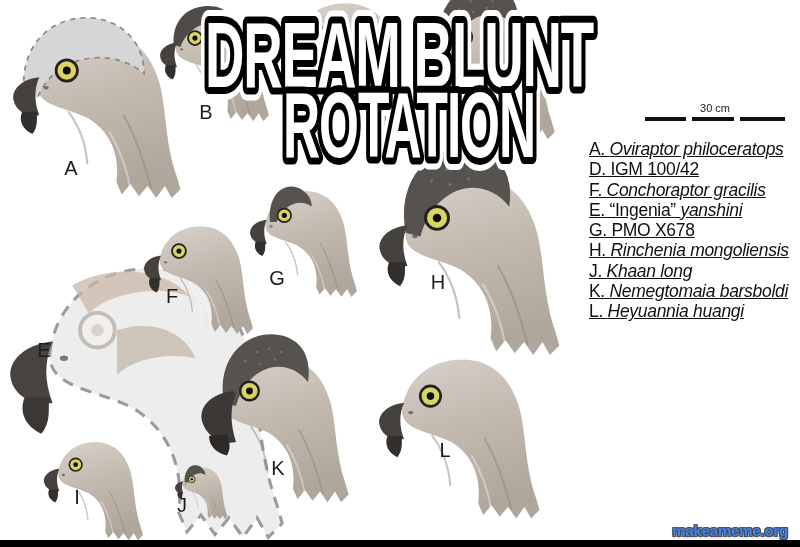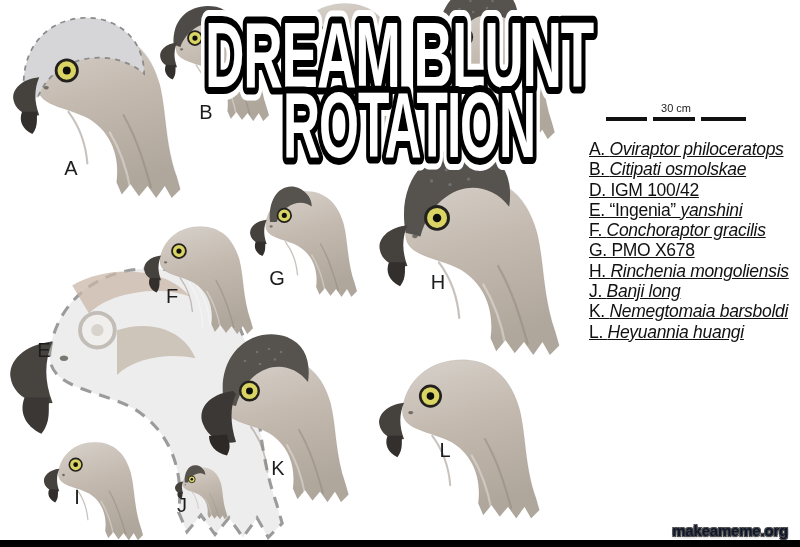--- a/index.html
+++ b/index.html
@@ -12,38 +12,38 @@
   #title-svg text{
     font-family:"Liberation Sans",sans-serif;font-weight:700;
     letter-spacing:-2px;
   }
   .t-outer{fill:none;stroke:#ffffff;stroke-width:26;stroke-linejoin:round;}
   .t-main{fill:#ffffff;stroke:#000000;stroke-width:14;stroke-linejoin:round;paint-order:stroke;}
   .fig-letter{
     position:absolute;z-index:2;font-size:20px;color:#1d1d1d;
     transform:translate(-50%,-50%);line-height:1;
   }
-  #scalebar{position:absolute;left:606px;top:102px;width:140px;z-index:2;}
+  #scalebar{position:absolute;left:645px;top:102px;width:140px;z-index:2;}
   #scalebar .sb-label{font-size:11px;color:#222;text-align:center;margin-bottom:3px;}
   #scalebar .sb-bar{display:flex;justify-content:space-between;}
   #scalebar .seg{display:block;height:4px;background:#111;}
   #scalebar .seg:nth-child(1){width:41px;}
   #scalebar .seg:nth-child(2){width:42px;}
   #scalebar .seg:nth-child(3){width:45px;}
   #legend{
     position:absolute;left:589px;top:139px;z-index:2;
     font-size:17.5px;line-height:20.3px;color:#111;letter-spacing:-0.3px;
     white-space:nowrap;
     text-decoration:underline;
   }
   .legend-row{height:20.3px;}
   .legend-row .it{font-style:italic;}
   #watermark{
     position:absolute;right:12px;bottom:8px;z-index:4;
-    font-size:15px;font-weight:700;color:#0f172a;letter-spacing:-0.2px;
+    font-size:15px;font-weight:700;color:#3b82f6;letter-spacing:-0.2px;
     text-shadow:-1px -1px 0 #4a4a4a,1px -1px 0 #4a4a4a,-1px 1px 0 #4a4a4a,
                  1px 1px 0 #4a4a4a,0 2px 3px rgba(0,0,0,.25);
   }
   #bottom-bar{
     position:absolute;left:0;bottom:0;width:800px;height:7px;
     background:#000;z-index:4;
   }
 </style>
 </head>
 <body>
@@ -260,27 +260,26 @@
     <div class="sb-label">30 cm</div>
     <div class="sb-bar">
       <span class="seg"></span>
       <span class="seg"></span>
       <span class="seg"></span>
     </div>
   </div>
 
   <div id="legend">
       <div class="legend-row"><span>A. </span><span class="it">Oviraptor philoceratops</span></div>
-      <div class="legend-row"><span>B. </span><span class="it">Citipati osmolskae</span></div>
       <div class="legend-row"><span>D. IGM 100/42</span></div>
+      <div class="legend-row"><span>F. </span><span class="it">Conchoraptor gracilis</span></div>
       <div class="legend-row"><span>E. “Ingenia” </span><span class="it">yanshini</span></div>
-      <div class="legend-row"><span>F. </span><span class="it">Conchoraptor gracilis</span></div>
       <div class="legend-row"><span>G. PMO X678</span></div>
       <div class="legend-row"><span>H. </span><span class="it">Rinchenia mongoliensis</span></div>
-      <div class="legend-row"><span>J. </span><span class="it">Banji long</span></div>
+      <div class="legend-row"><span>J. </span><span class="it">Khaan long</span></div>
       <div class="legend-row"><span>K. </span><span class="it">Nemegtomaia barsboldi</span></div>
       <div class="legend-row"><span>L. </span><span class="it">Heyuannia huangi</span></div>
     </div>
 
   <div id="watermark">makeameme.org</div>
 
   <div id="bottom-bar"></div>
 </div>
 
 </body></html>

